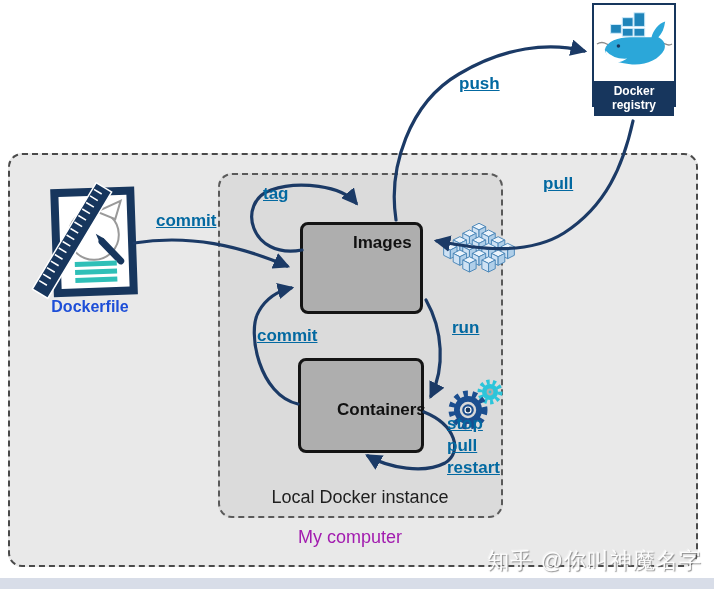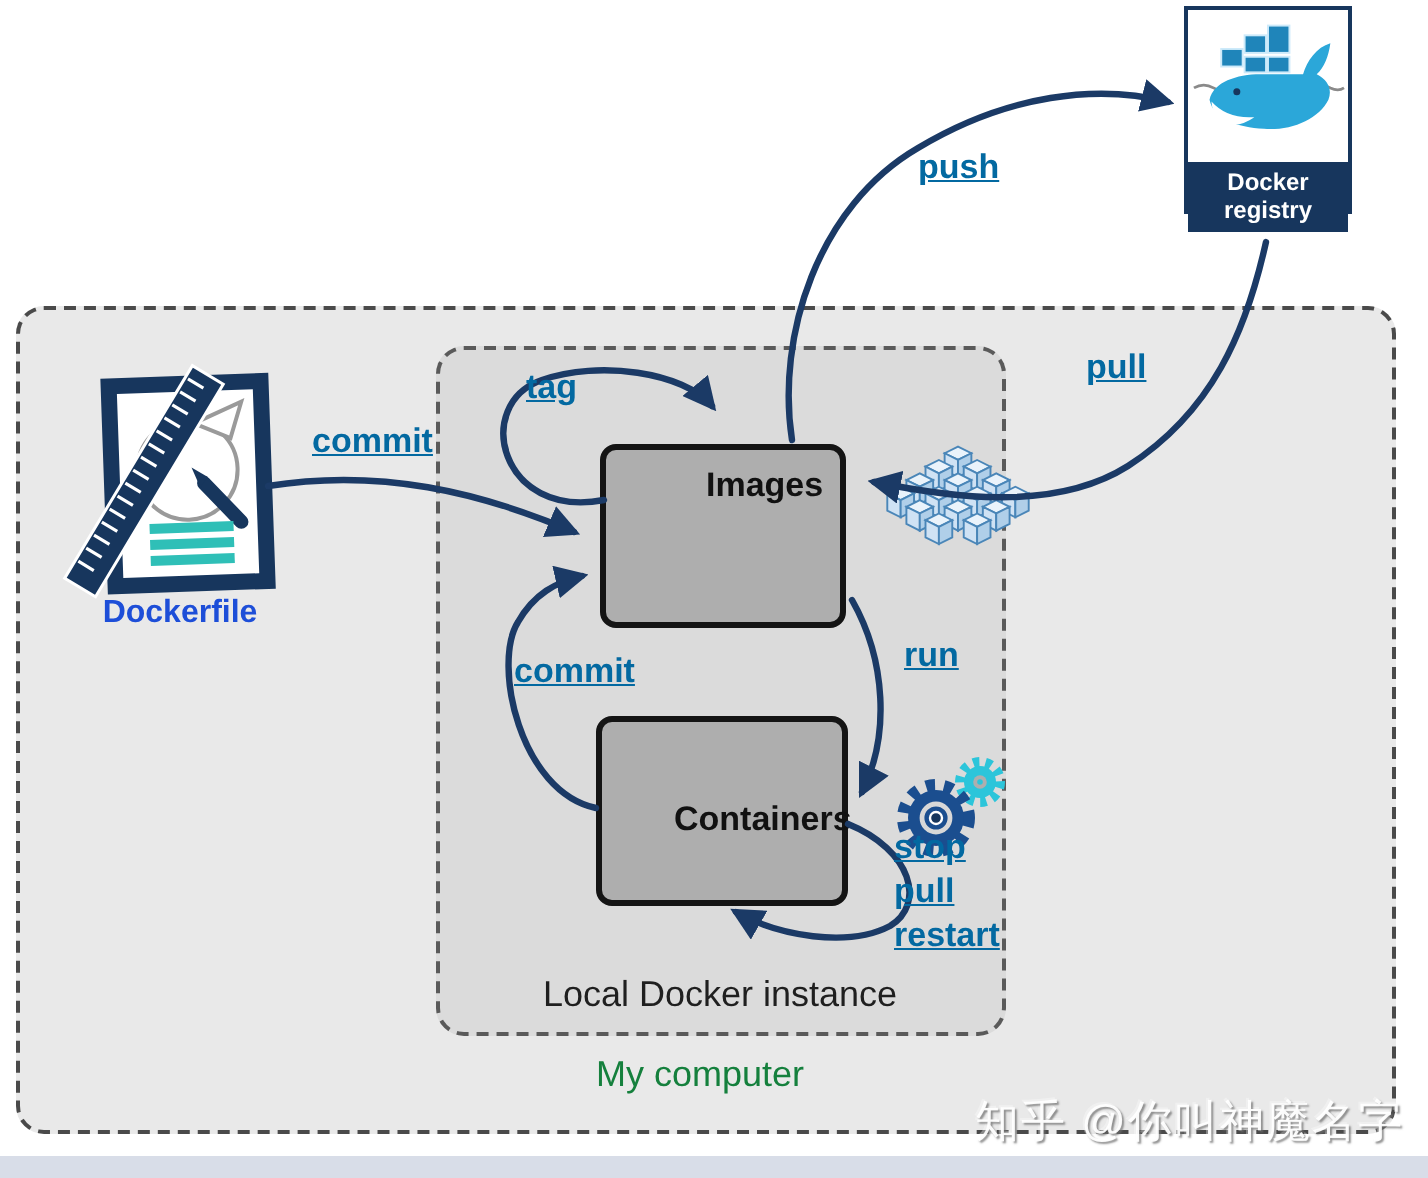--- a/index.html
+++ b/index.html
@@ -8,21 +8,21 @@
     font-family:"Liberation Sans",sans-serif;
   }
   
   .outer-box{
     position:absolute;left:8px;top:153px;width:690px;height:414px;
     background:#e9e9e9;border:2px dashed #4a4a4a;border-radius:14px;
     box-sizing:border-box;
   }
   .outer-label{
     position:absolute;left:230px;top:527px;width:240px;text-align:center;
-    font-size:18px;color:#15803d;
+    font-size:18px;color:#a21caf;
   }
   
   .inner-box{
     position:absolute;left:218px;top:173px;width:285px;height:345px;
     background:#dbdbdb;border:2px dashed #5a5a5a;border-radius:14px;
     box-sizing:border-box;
   }
   .inner-label{
     position:absolute;left:245px;top:487px;width:230px;text-align:center;
     font-size:18px;color:#1f1f1f;

